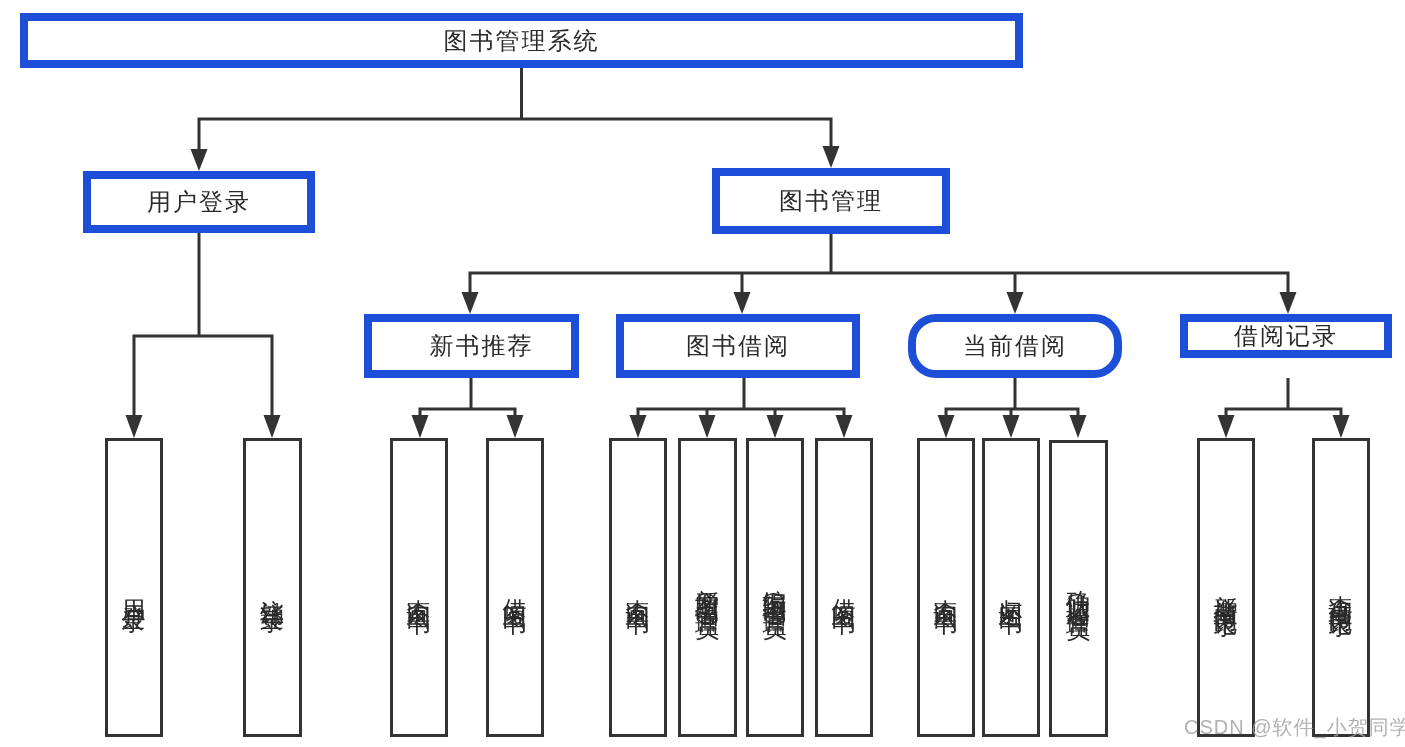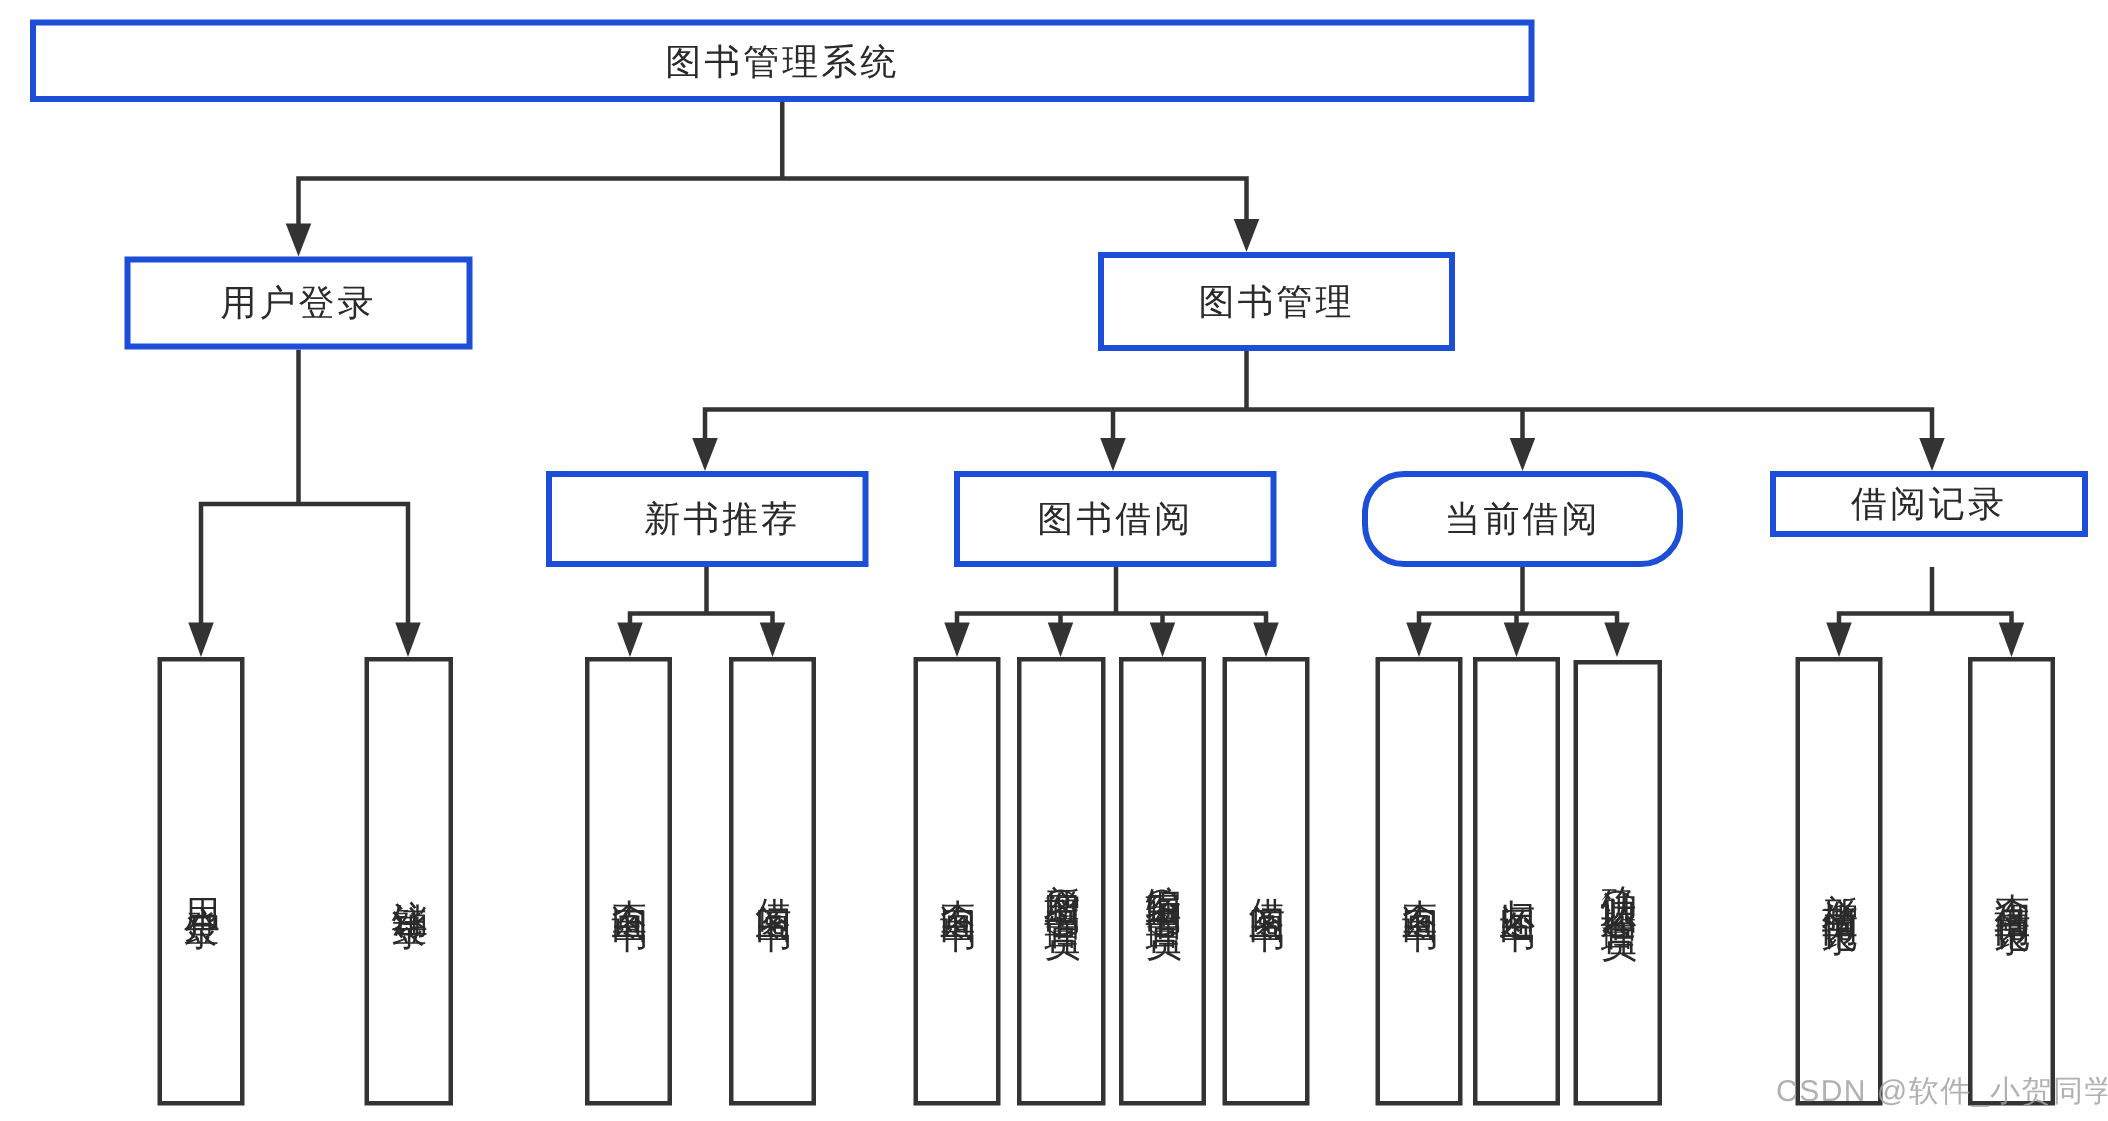--- a/index.html
+++ b/index.html
@@ -14,21 +14,21 @@
   svg.connectors {
     position: absolute;
     left: 0; top: 0;
     width: 1405px; height: 747px;
     pointer-events: none;
   }
   .hbox {
     position: absolute;
     box-sizing: border-box;
     background: #ffffff;
-    border: 4px solid #1d4ed8;
+    border: 8px solid #1d4ed8;
     display: flex;
     align-items: center;
     justify-content: center;
     font-size: 24px;
     letter-spacing: 2px;
     color: #2a2a2a;
     z-index: 2;
   }
   .vbox {
     position: absolute;
@@ -112,28 +112,28 @@
     </g>
   </svg>
 
   <div class="hbox" style="left:20px; top:13px; width:1003px; height:55px;">
     <span>图书管理系统</span>
   </div>
 
   <div class="hbox" style="left:83px; top:171px; width:232px; height:62px;">
     <span>用户登录</span>
   </div>
-  <div class="hbox" style="left:712px; top:168px; width:238px; height:66px;margin-left:20px;">
+  <div class="hbox" style="left:712px; top:168px; width:238px; height:66px;">
     <span>图书管理</span>
   </div>
 
   <div class="hbox" style="left:364px; top:314px; width:215px; height:64px;padding-left:20px;">
     <span>新书推荐</span>
   </div>
-  <div class="hbox" style="left:636px; top:314px; width:215px; height:64px;">
+  <div class="hbox" style="left:616px; top:314px; width:244px; height:64px;">
     <span>图书借阅</span>
   </div>
   <div class="hbox" style="left:908px; top:314px; width:214px; height:64px;border-radius:28px;">
     <span>当前借阅</span>
   </div>
   <div class="hbox" style="left:1180px; top:314px; width:212px; height:44px;">
     <span>借阅记录</span>
   </div>
 
   <div class="vbox" style="left:105px; top:438px; width:58px; height:299px;">

